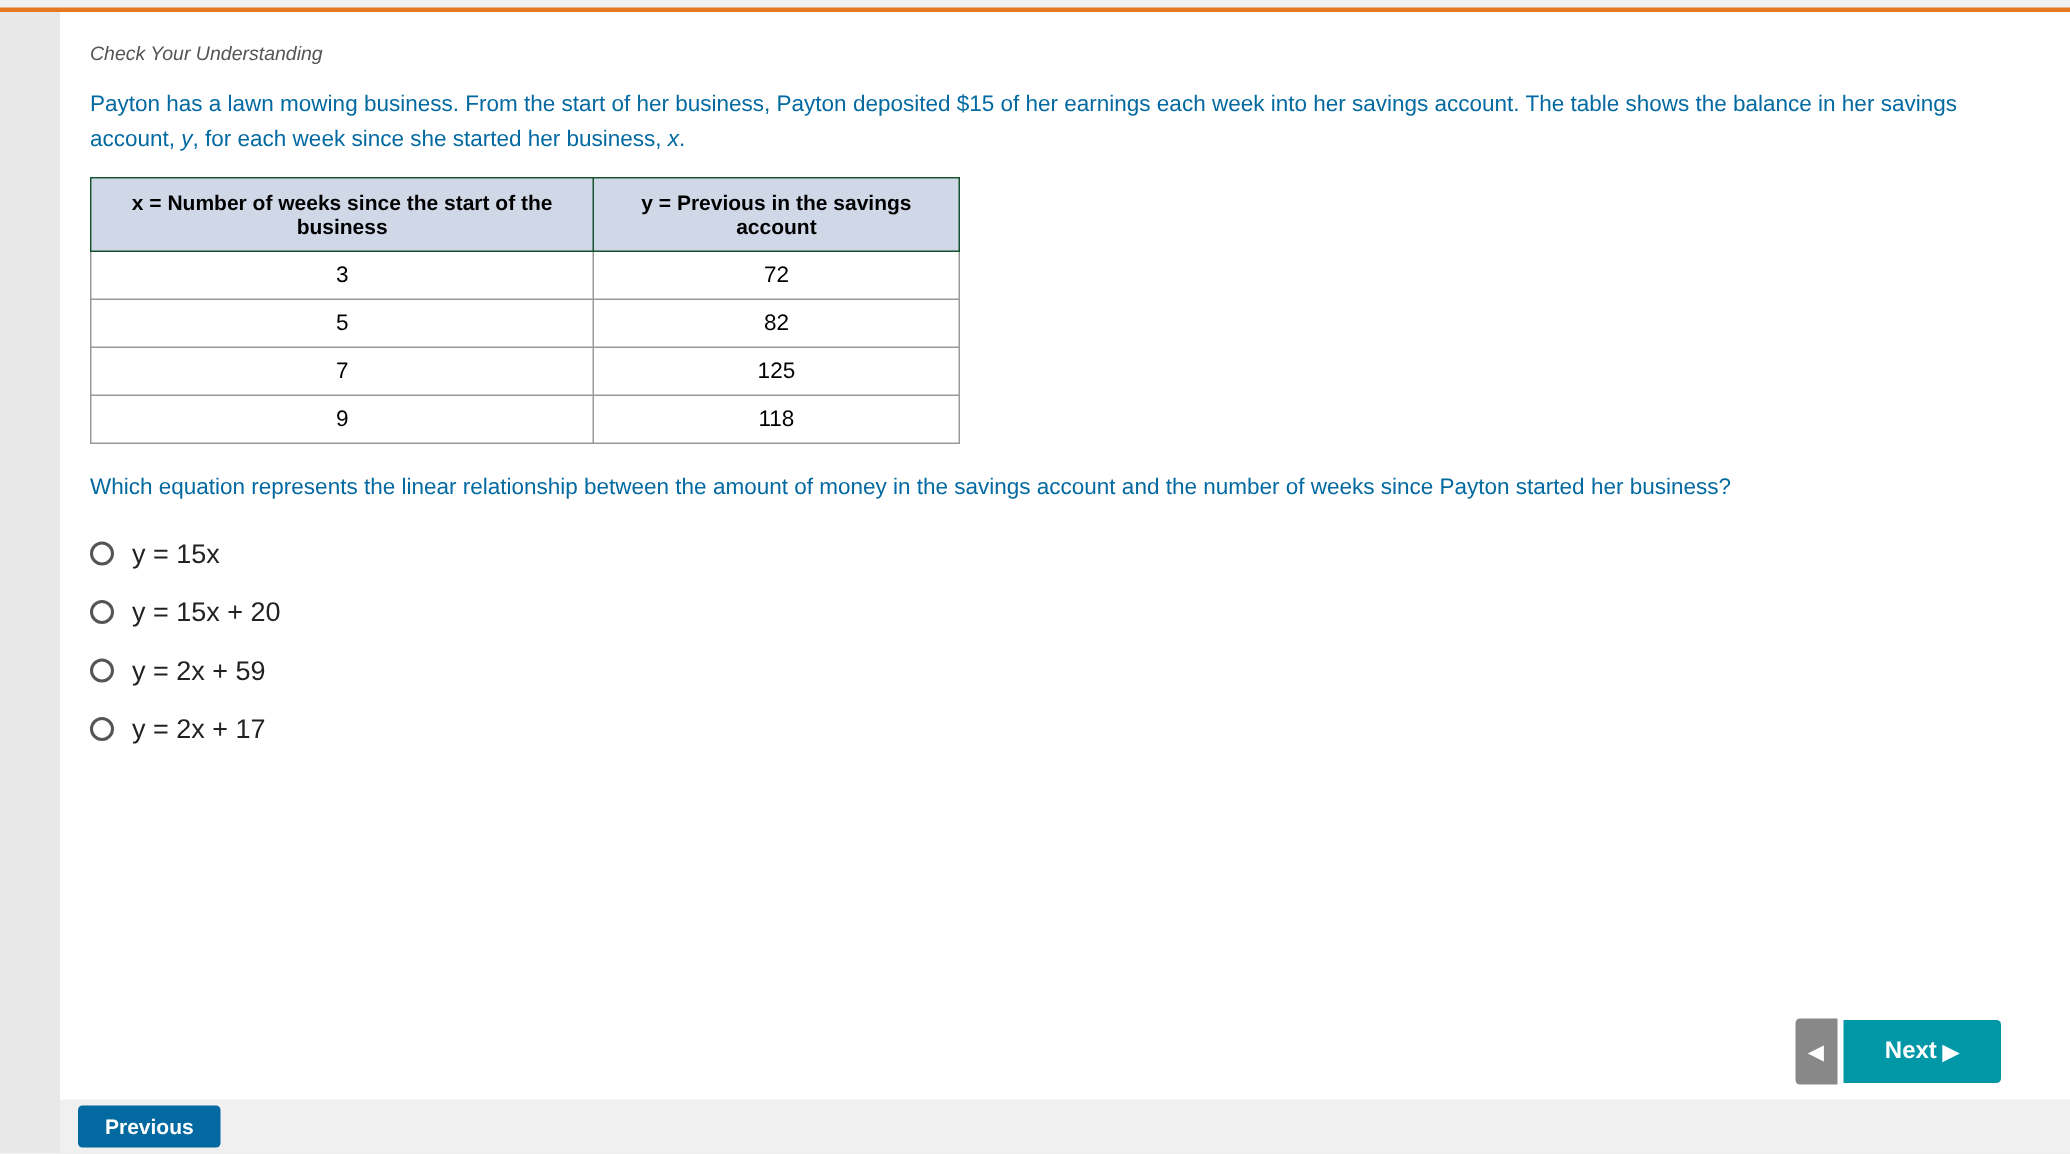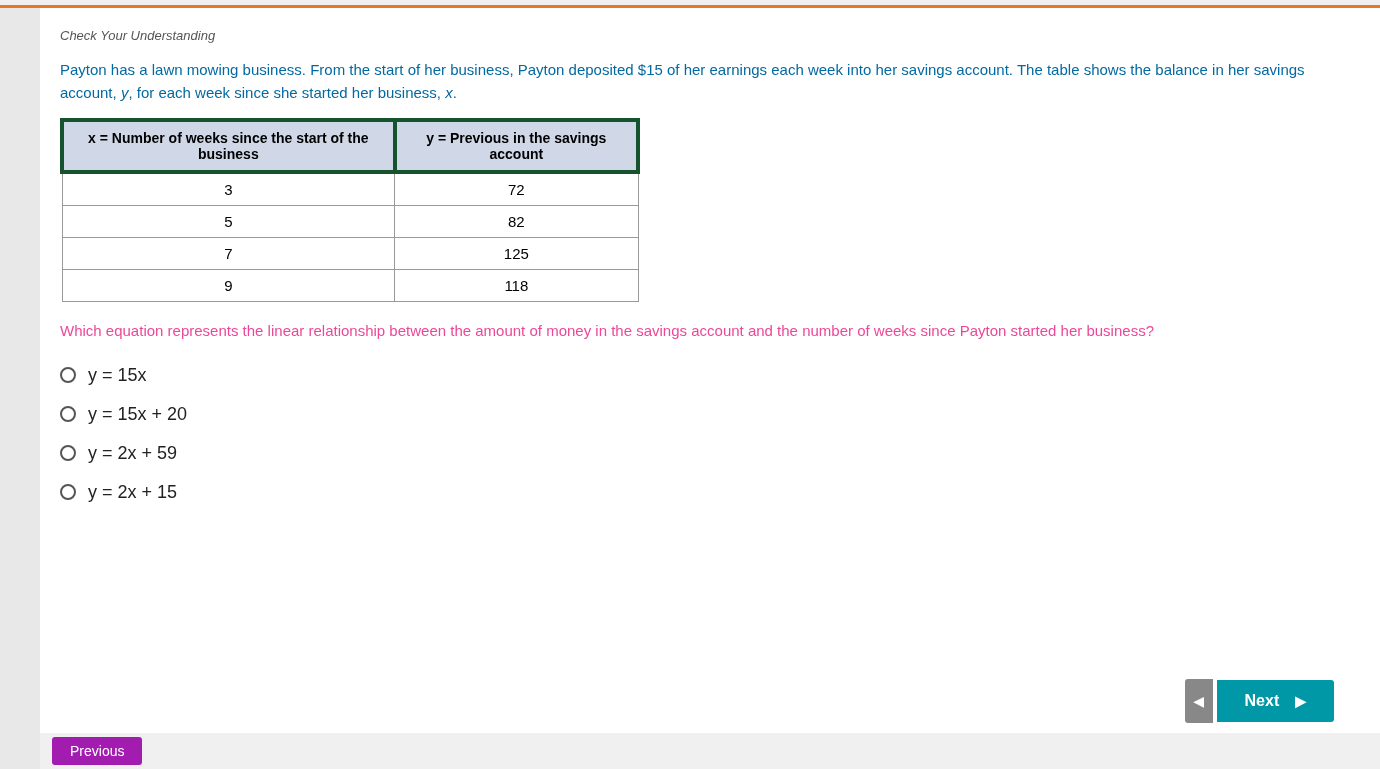--- a/index.html
+++ b/index.html
@@ -49,38 +49,38 @@
     }
 
     .data-table {
       border-collapse: collapse;
       width: 580px;
       margin-bottom: 18px;
     }
 
     .data-table th {
       background: #d0d8e8;
-      border: 4px solid #14532d;
+      border: 1px solid #14532d;
       padding: 8px 16px;
       text-align: center;
       font-size: 14px;
       font-weight: bold;
     }
 
     .data-table td {
       border: 1px solid #999;
       padding: 7px 16px;
       text-align: center;
       font-size: 15px;
       background: #fff;
     }
 
     .question-text {
       font-size: 15px;
-      color: #ec4899;
+      color: #0369a1;
       line-height: 1.5;
       margin-bottom: 22px;
     }
 
     .options-list {
       list-style: none;
       padding: 0;
       margin: 0;
     }
 
@@ -171,46 +171,46 @@
       background: #0097a7;
       color: white;
       border: none;
       padding: 12px 28px;
       font-size: 16px;
       font-weight: bold;
       cursor: pointer;
       border-radius: 0 3px 3px 0;
       display: flex;
       align-items: center;
-      gap: 16px;
+      gap: 4px;
     }
 
     .next-btn-arrow {
       font-size: 14px;
     }
 
     .footer-bar {
       position: absolute;
       bottom: 0;
       left: 0;
       width: 100%;
       height: 36px;
       background: #f0f0f0;
       display: flex;
       align-items: center;
       padding: 0 12px;
     }
 
     .previous-btn {
-      background: #a21caf;
+      background: #0369a1;
       color: white;
       border: none;
       padding: 6px 18px;
       font-size: 14px;
-      font-weight: normal;
+      font-weight: bold;
       cursor: pointer;
       border-radius: 3px;
     }
 
     .italic-var {
       font-style: italic;
     }
   </style>
 </head>
 <body>
@@ -263,21 +263,21 @@
         <li class="option-item">
           <span class="option-radio"></span>
           <span class="option-label">y = 15x + 20</span>
         </li>
         <li class="option-item">
           <span class="option-radio"></span>
           <span class="option-label">y = 2x + 59</span>
         </li>
         <li class="option-item">
           <span class="option-radio"></span>
-          <span class="option-label">y = 2x + 15</span>
+          <span class="option-label">y = 2x + 17</span>
         </li>
       </ul>
 
     <div class="bottom-nav">
       <div class="nav-arrow-left">◀</div>
       <button class="next-btn">
         <span>Next</span>
         <span class="next-btn-arrow">▶</span>
       </button>
     </div>

